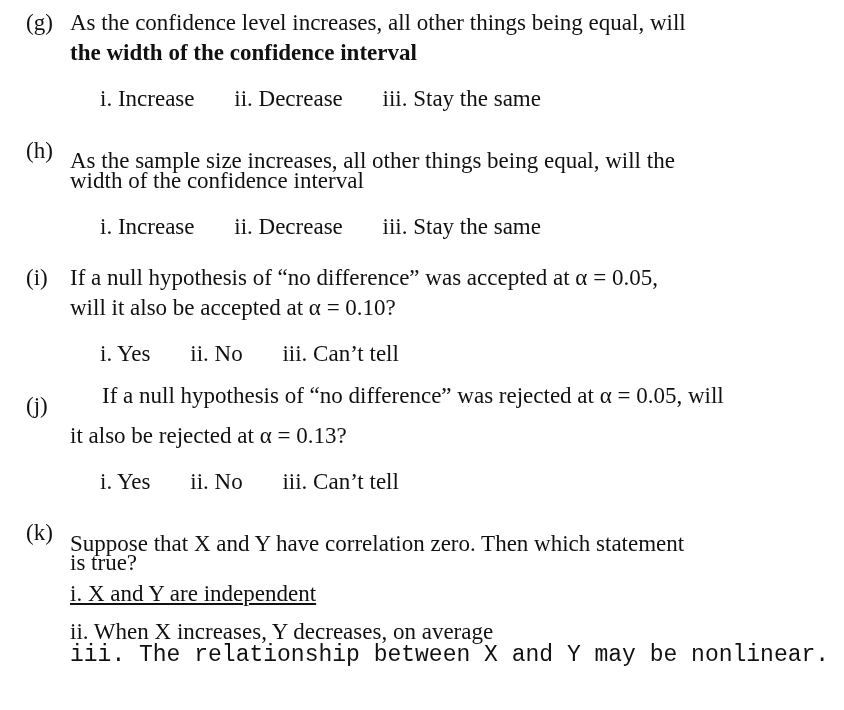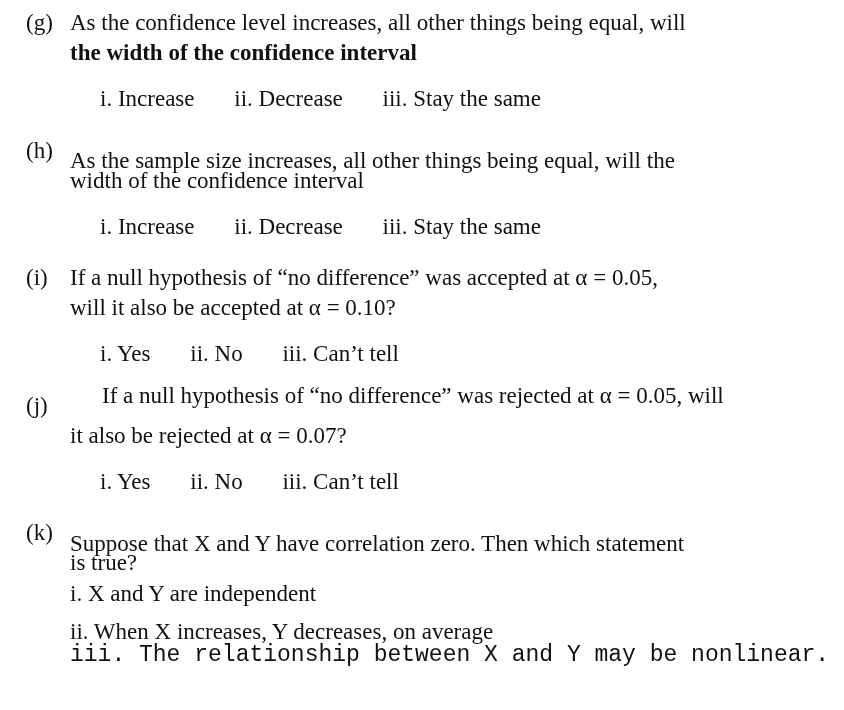--- a/index.html
+++ b/index.html
@@ -49,28 +49,28 @@
   <div class="opts" style="top:86px;">
     <span class="opt">i. Yes</span>
     <span class="opt">ii. No</span>
     <span class="opt">iii. Can’t tell</span>
   </div>
 </div>
 
 <div class="q" style="top:383px;">
   <span class="label" style="top:10px;">(j)</span>
   <span class="line" style="top:0;margin-left:32px;">If a null hypothesis of “no difference” was rejected at α = 0.05, will</span>
-  <span class="line" style="top:40px;">it also be rejected at α = 0.07?</span>
+  <span class="line" style="top:40px;">it also be rejected at α = 0.13?</span>
   <div class="opts" style="top:86px;">
     <span class="opt">i. Yes</span>
     <span class="opt">ii. No</span>
     <span class="opt">iii. Can’t tell</span>
   </div>
 </div>
 
 <div class="q" style="top:510px;">
   <span class="label" style="top:10px;">(k)</span>
   <span class="line" style="top:21px;text-align:center;">Suppose that X and Y have correlation zero. Then which statement</span>
   <span class="line" style="top:40px;">is true?</span>
-  <span class="kopt" style="top:71px;">i. X and Y are independent</span>
+  <span class="kopt" style="top:71px;text-decoration:underline;">i. X and Y are independent</span>
   <span class="kopt" style="top:109px;">ii. When X increases, Y decreases, on average</span>
   <span class="kopt" style="top:132px;font-family:Liberation Mono, monospace;">iii. The relationship between X and Y may be nonlinear.</span>
 </div>
 
 </body></html>

